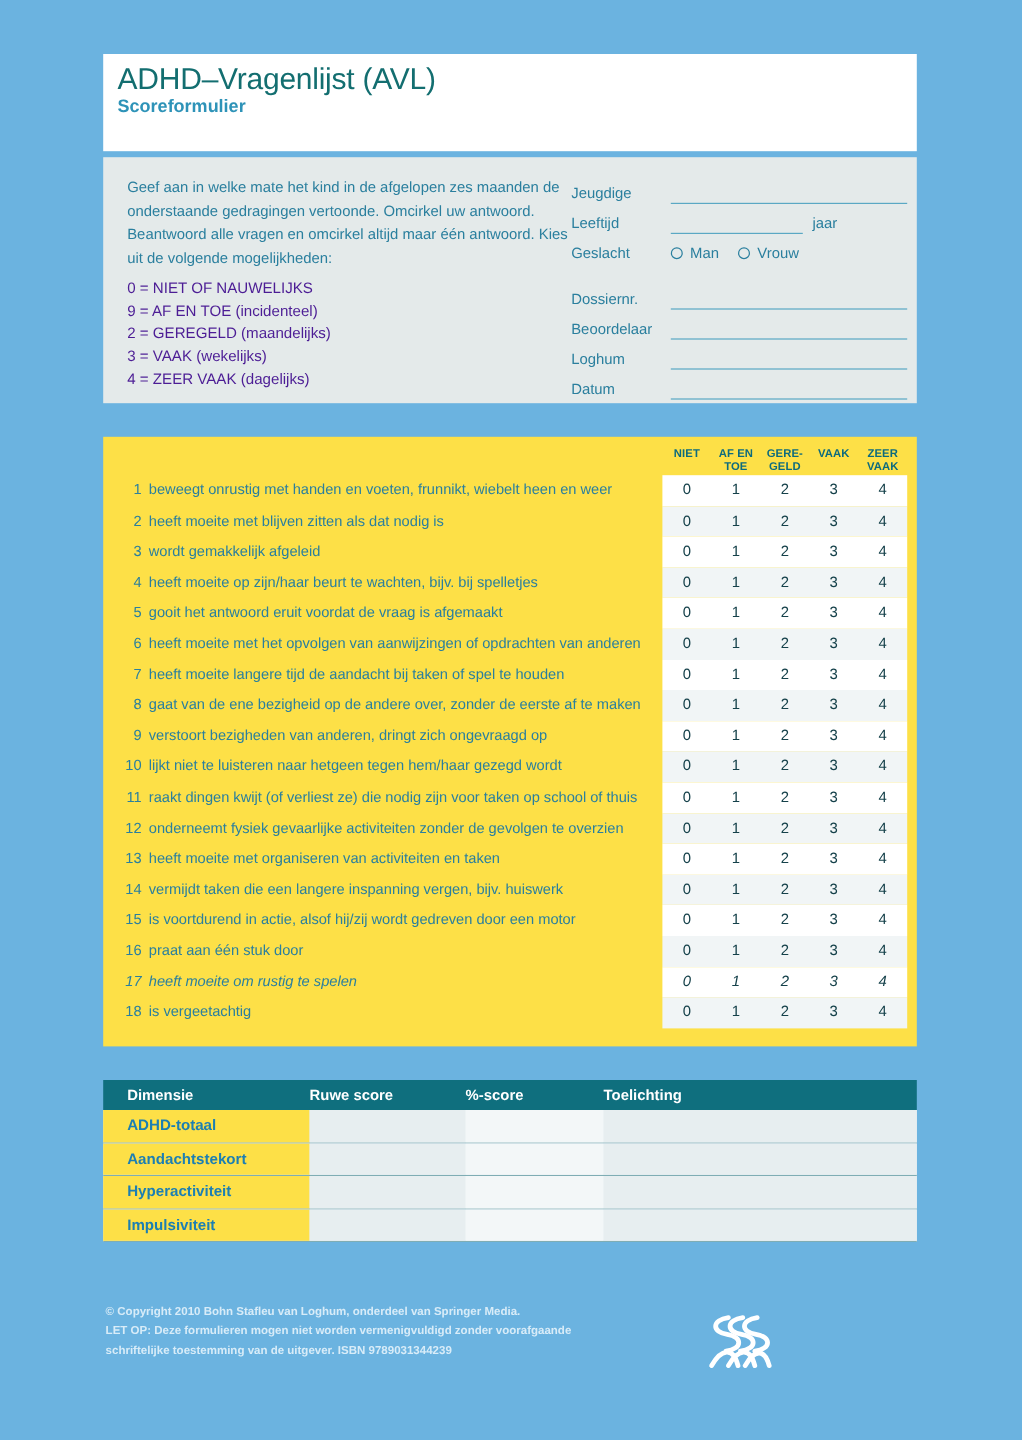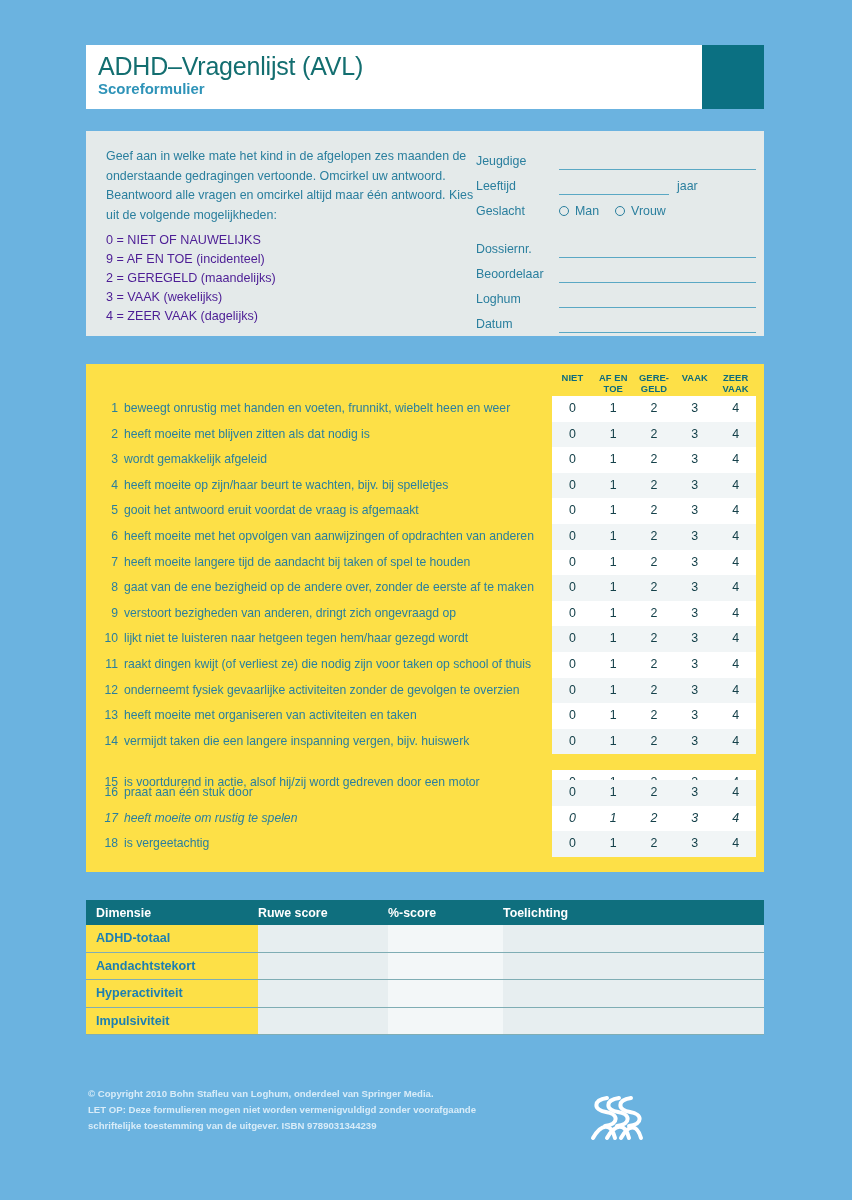--- a/index.html
+++ b/index.html
@@ -19,22 +19,23 @@
     height: 1200px;
     box-sizing: border-box;
   }
 
   
   .header {
     position: absolute;
     left: 86px;
     top: 45px;
     width: 678px;
-    height: 64px;
-    display: flex;
+    height: 81px;
+    display: flex;
+    flex-direction: column;
   }
   .header-title-box {
     flex: 1;
     background: #ffffff;
     padding: 6px 0 0 12px;
     box-sizing: border-box;
   }
   .header-title {
     color: #136e70;
     font-size: 25px;
@@ -219,21 +220,21 @@
     display: flex;
     background: #0f6f7e;
     height: 25px;
     align-items: center;
   }
   .score-head div {
     color: #ffffff;
     font-size: 12.4px;
     font-weight: bold;
   }
-  .sc-c1 { width: 172px; padding-left: 10px; box-sizing: border-box; }
+  .sc-c1 { width: 172px; padding-left: 20px; box-sizing: border-box; }
   .sc-c2 { width: 130px; }
   .sc-c3 { width: 115px; }
   .sc-c4 { flex: 1; }
   .score-row {
     display: flex;
     height: 26.5px;
     align-items: center;
     border-bottom: 1.2px solid #7fadb4;
     background: #eef3f4;
   }
@@ -529,21 +530,21 @@
           <div class="item-num">14</div>
           <div class="item-text">vermijdt taken die een langere inspanning vergen, bijv. huiswerk</div>
           <div class="item-opts">
             <span>0</span>
             <span>1</span>
             <span>2</span>
             <span>3</span>
             <span>4</span>
           </div>
         </div>
-        <div class="item-row" style="top: 406px;">
+        <div class="item-row" style="top: 390px;">
           <div class="item-band"></div>
           <div class="item-num">15</div>
           <div class="item-text">is voortdurend in actie, alsof hij/zij wordt gedreven door een motor</div>
           <div class="item-opts">
             <span>0</span>
             <span>1</span>
             <span>2</span>
             <span>3</span>
             <span>4</span>
           </div>

